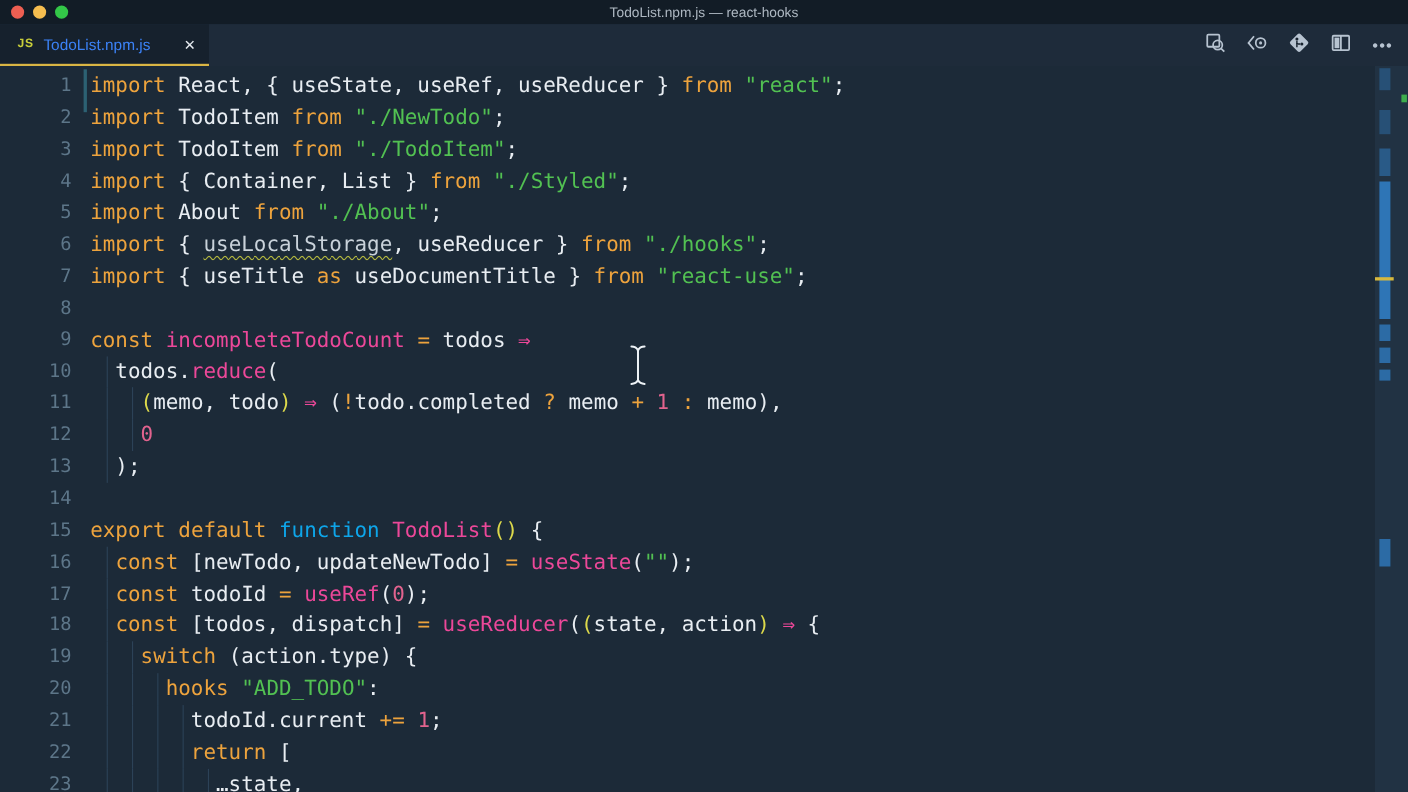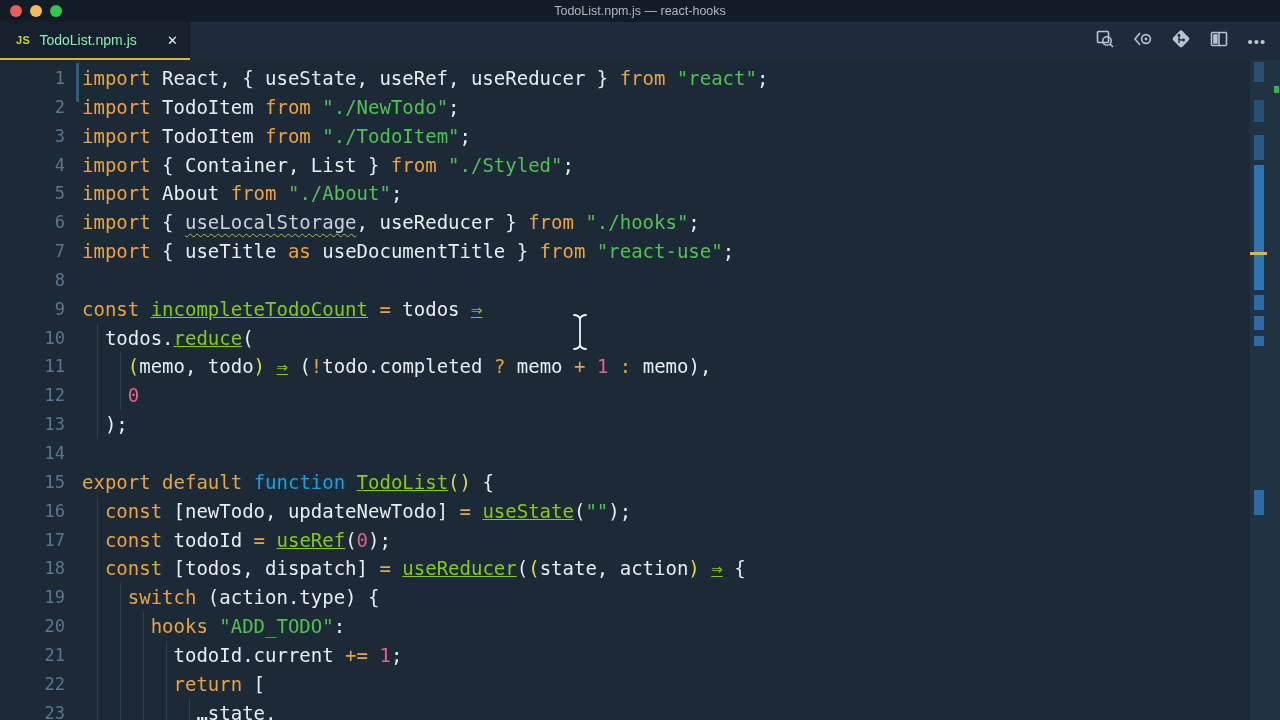--- a/index.html
+++ b/index.html
@@ -14,41 +14,41 @@
              align-items:center; gap:8px; }
   .light { width:12px; height:12px; border-radius:50%; }
   .titlebar-title { width:100%; text-align:center; font-size:12.5px; color:#aeb8c2; }
 
   
   .tabbar { position:absolute; left:0; top:22px; width:1280px; height:38px;
             background:#1e2b3a; display:flex; align-items:stretch; }
   .tab { width:190px; background:#16212d; border-bottom:2px solid #d9b544;
          display:flex; align-items:center; padding:0 12px 0 16px; gap:9px; }
   .js-badge { color:#c9cf3a; font-weight:700; font-size:11px; letter-spacing:.5px; }
-  .tab-label { color:#86efac; font-size:14px; flex:1; white-space:nowrap; }
+  .tab-label { color:#3b82f6; font-size:14px; flex:1; white-space:nowrap; }
   .tab-close { color:#e8edf2; font-size:13px; line-height:13px; cursor:default; }
   .tab-actions { margin-left:auto; display:flex; align-items:center; gap:8px; padding-right:8px; }
   .action-btn { width:30px; height:30px; display:flex; align-items:center; justify-content:center; }
   .action-btn svg { stroke:#b7c3d0; fill:none; stroke-width:1.6; }
   .dots { color:#b7c3d0; font-size:15px; letter-spacing:1px; }
 
   
   .editor { position:absolute; left:0; top:60px; width:1280px; height:660px;
             background:#1c2a38; }
   .code-lines { position:absolute; left:0; top:4px; width:1250px; }
   .code-line { position:relative; height:28.85px; display:flex; }
   .linenum { width:65px; text-align:right; color:#5d7689;
              font:17px/28.85px "DejaVu Sans Mono", monospace; flex:0 0 65px; }
   .code { margin-left:17px; font:19px/28.85px "DejaVu Sans Mono", monospace;
           white-space:pre; color:#e8edf2; }
   .ig { position:absolute; top:0; width:1px; height:28.85px; background:#2c4257; }
 
   .tok-kw   { color:#eda33d; }
   .tok-pl   { color:#e8edf2; }
-  .tok-fn   { color:#84cc16;text-decoration:underline; }
+  .tok-fn   { color:#ec4899; }
   .tok-fnkw { color:#0ea5e9; }
   .tok-str  { color:#52c152; }
   .tok-num  { color:#e2638e; }
   .tok-py   { color:#dcd94b; }
   .tok-warn { color:#c9d2da; text-decoration:underline wavy #b3b83e 1px;
               text-underline-offset:4px; }
 
   .cursor-tick { position:absolute; left:76px; top:3px; width:3px; height:39px;
                  background:#2f6b7e; opacity:.85; }
 

